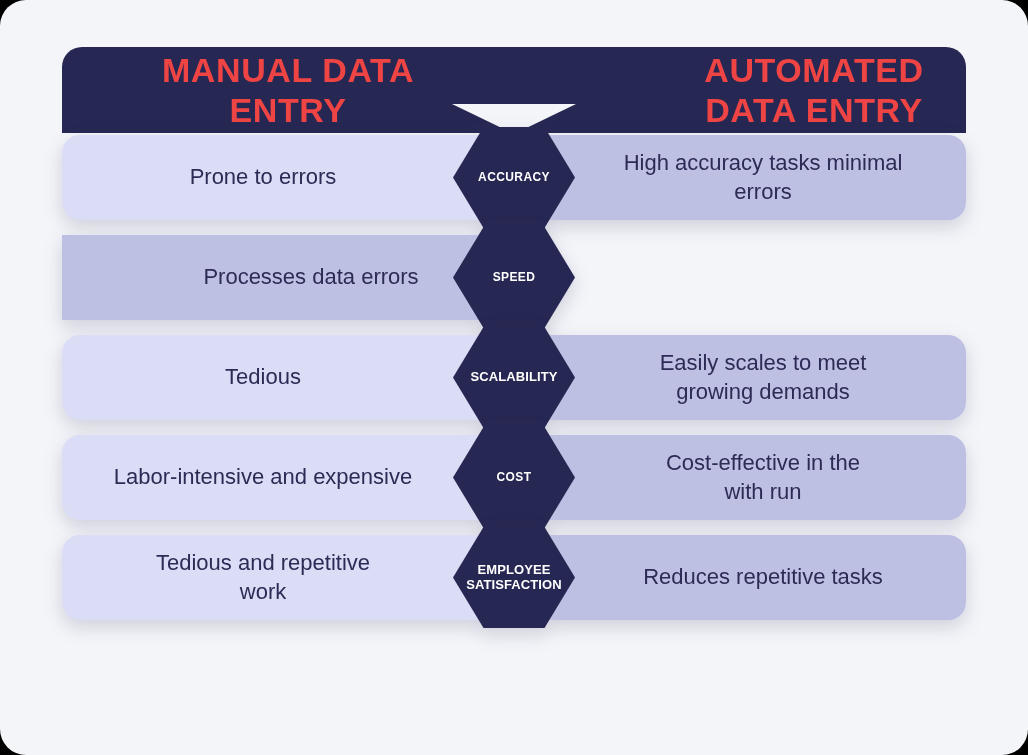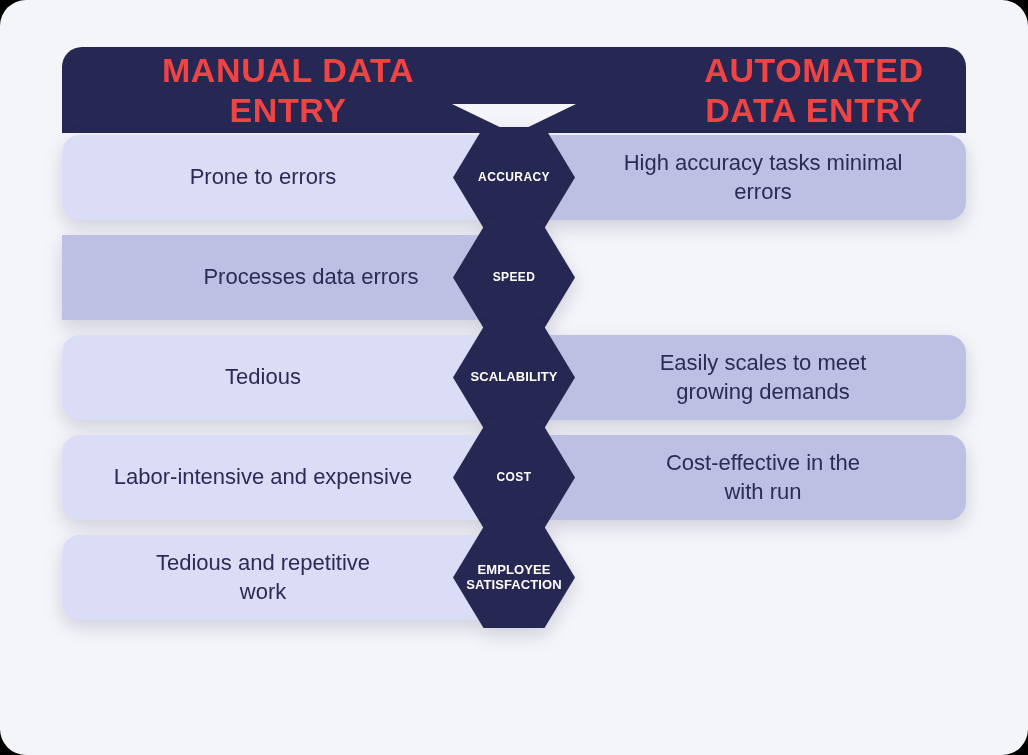--- a/index.html
+++ b/index.html
@@ -190,20 +190,23 @@
       <div class="hex">
         <span class="hex-label">COST</span>
       </div>
     </div>
 
     <div class="row">
       <div class="panel left">
         <span class="panel-text">Tedious and repetitive
 work</span>
       </div>
+      <div class="panel right">
+        <span class="panel-text">Reduces repetitive tasks</span>
+      </div>
       <div class="hex">
         <span class="hex-label small">EMPLOYEE
 SATISFACTION</span>
       </div>
     </div>
 
   </div>
 </div>
 
 </body></html>

